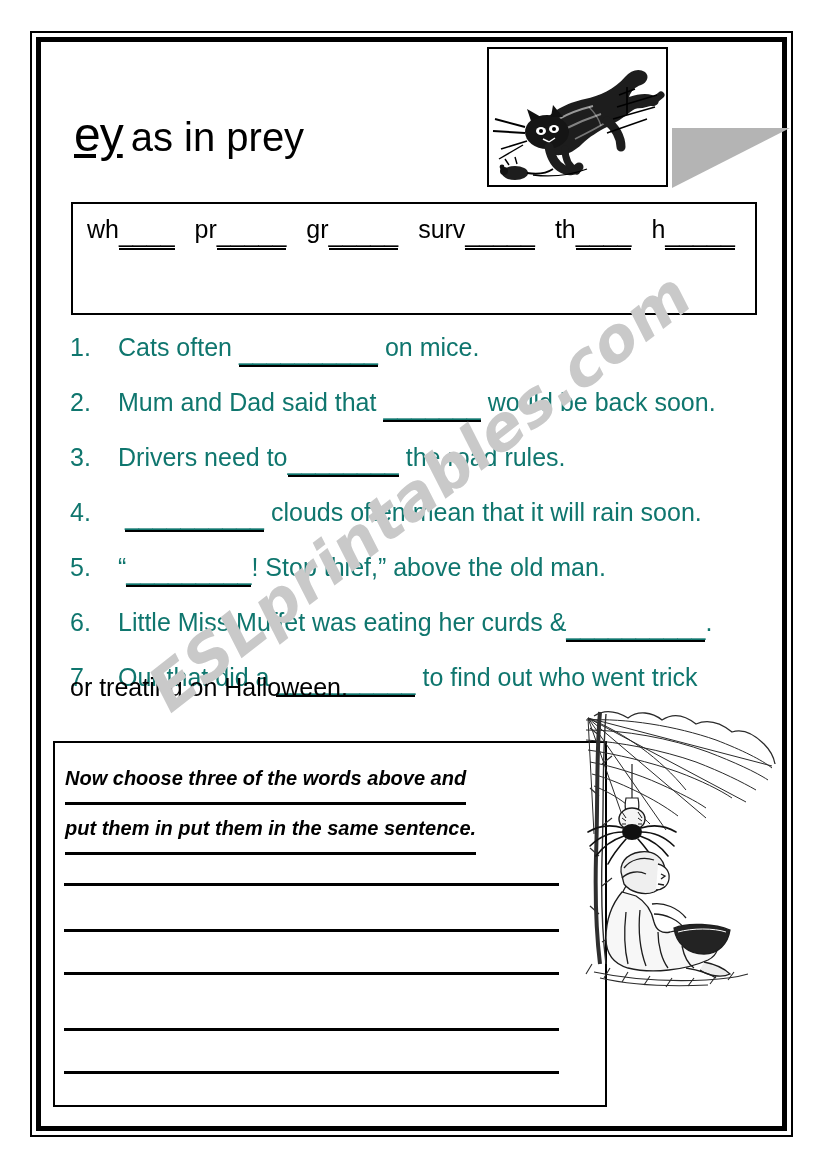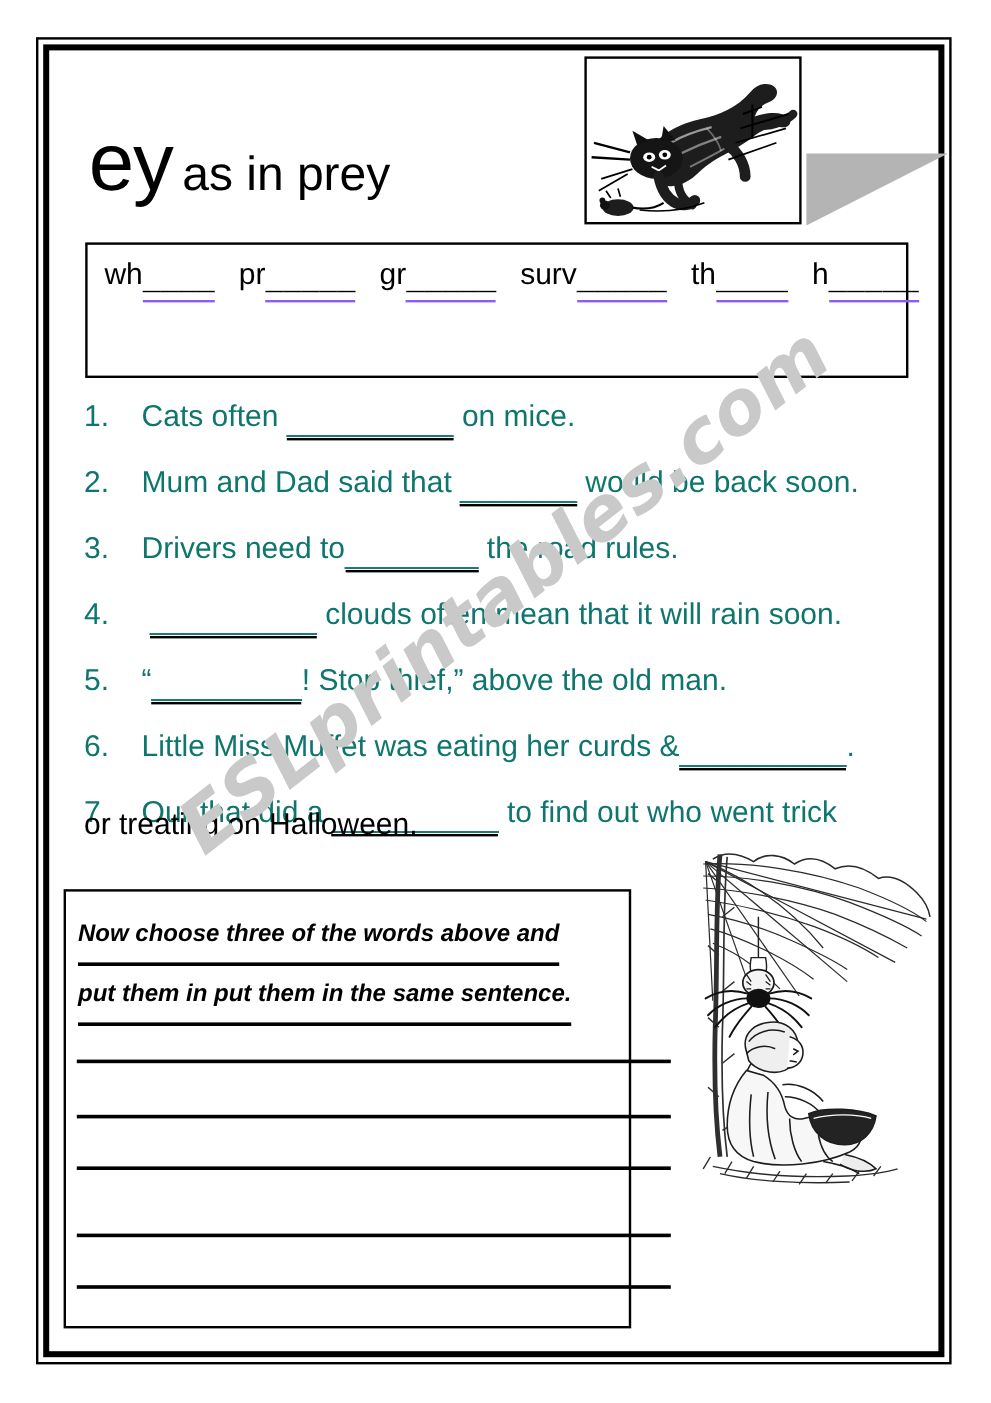--- a/index.html
+++ b/index.html
@@ -72,24 +72,25 @@
 
   
   .title {
     position: absolute;
     left: 74px;
     top: 104px;
     white-space: nowrap;
     color: #000;
   }
   .title-ey {
-    font-size: 68px;
+    font-size: 48px;
     line-height: 62px;
     letter-spacing: -1px;
     vertical-align: baseline;
+    text-decoration: underline;
   }
   .title-rest {
     font-size: 40px;
     line-height: 40px;
     vertical-align: baseline;
     margin-left: 8px;
     text-align: center;
   }
 
   
@@ -135,23 +136,22 @@
     line-height: 30px;
     white-space: nowrap;
     color: #000;
   }
   .wordbank-line.l1 { top: 10px; }
   .wordbank-line.l2 { top: 48px; }
   .wb-word { margin-right: 20px; display: inline-block; }
   .wb-word .stem { }
   .wb-word .blank {
     display: inline-block;
-    border-bottom: 2px solid #8b5cf6;
+    border-bottom: 2px solid #000000;
     vertical-align: -4px;
-    font-family: Liberation Mono, monospace;
   }
 
   
   .sentences {
     position: absolute;
     left: 70px;
     top: 333px;
     width: 710px;
   }
   .sentence {
@@ -179,21 +179,21 @@
     line-height: 28px;
     color: #000;
     white-space: nowrap;
   }
 
   
   .writebox {
     position: absolute;
     left: 53px;
     top: 741px;
-    width: 473px;
+    width: 554px;
     height: 366px;
     border: 2px solid #000;
     box-sizing: border-box;
     background: transparent;
   }
   .instruction {
     position: absolute;
     left: 10px;
     top: 12px;
     width: 486px;

